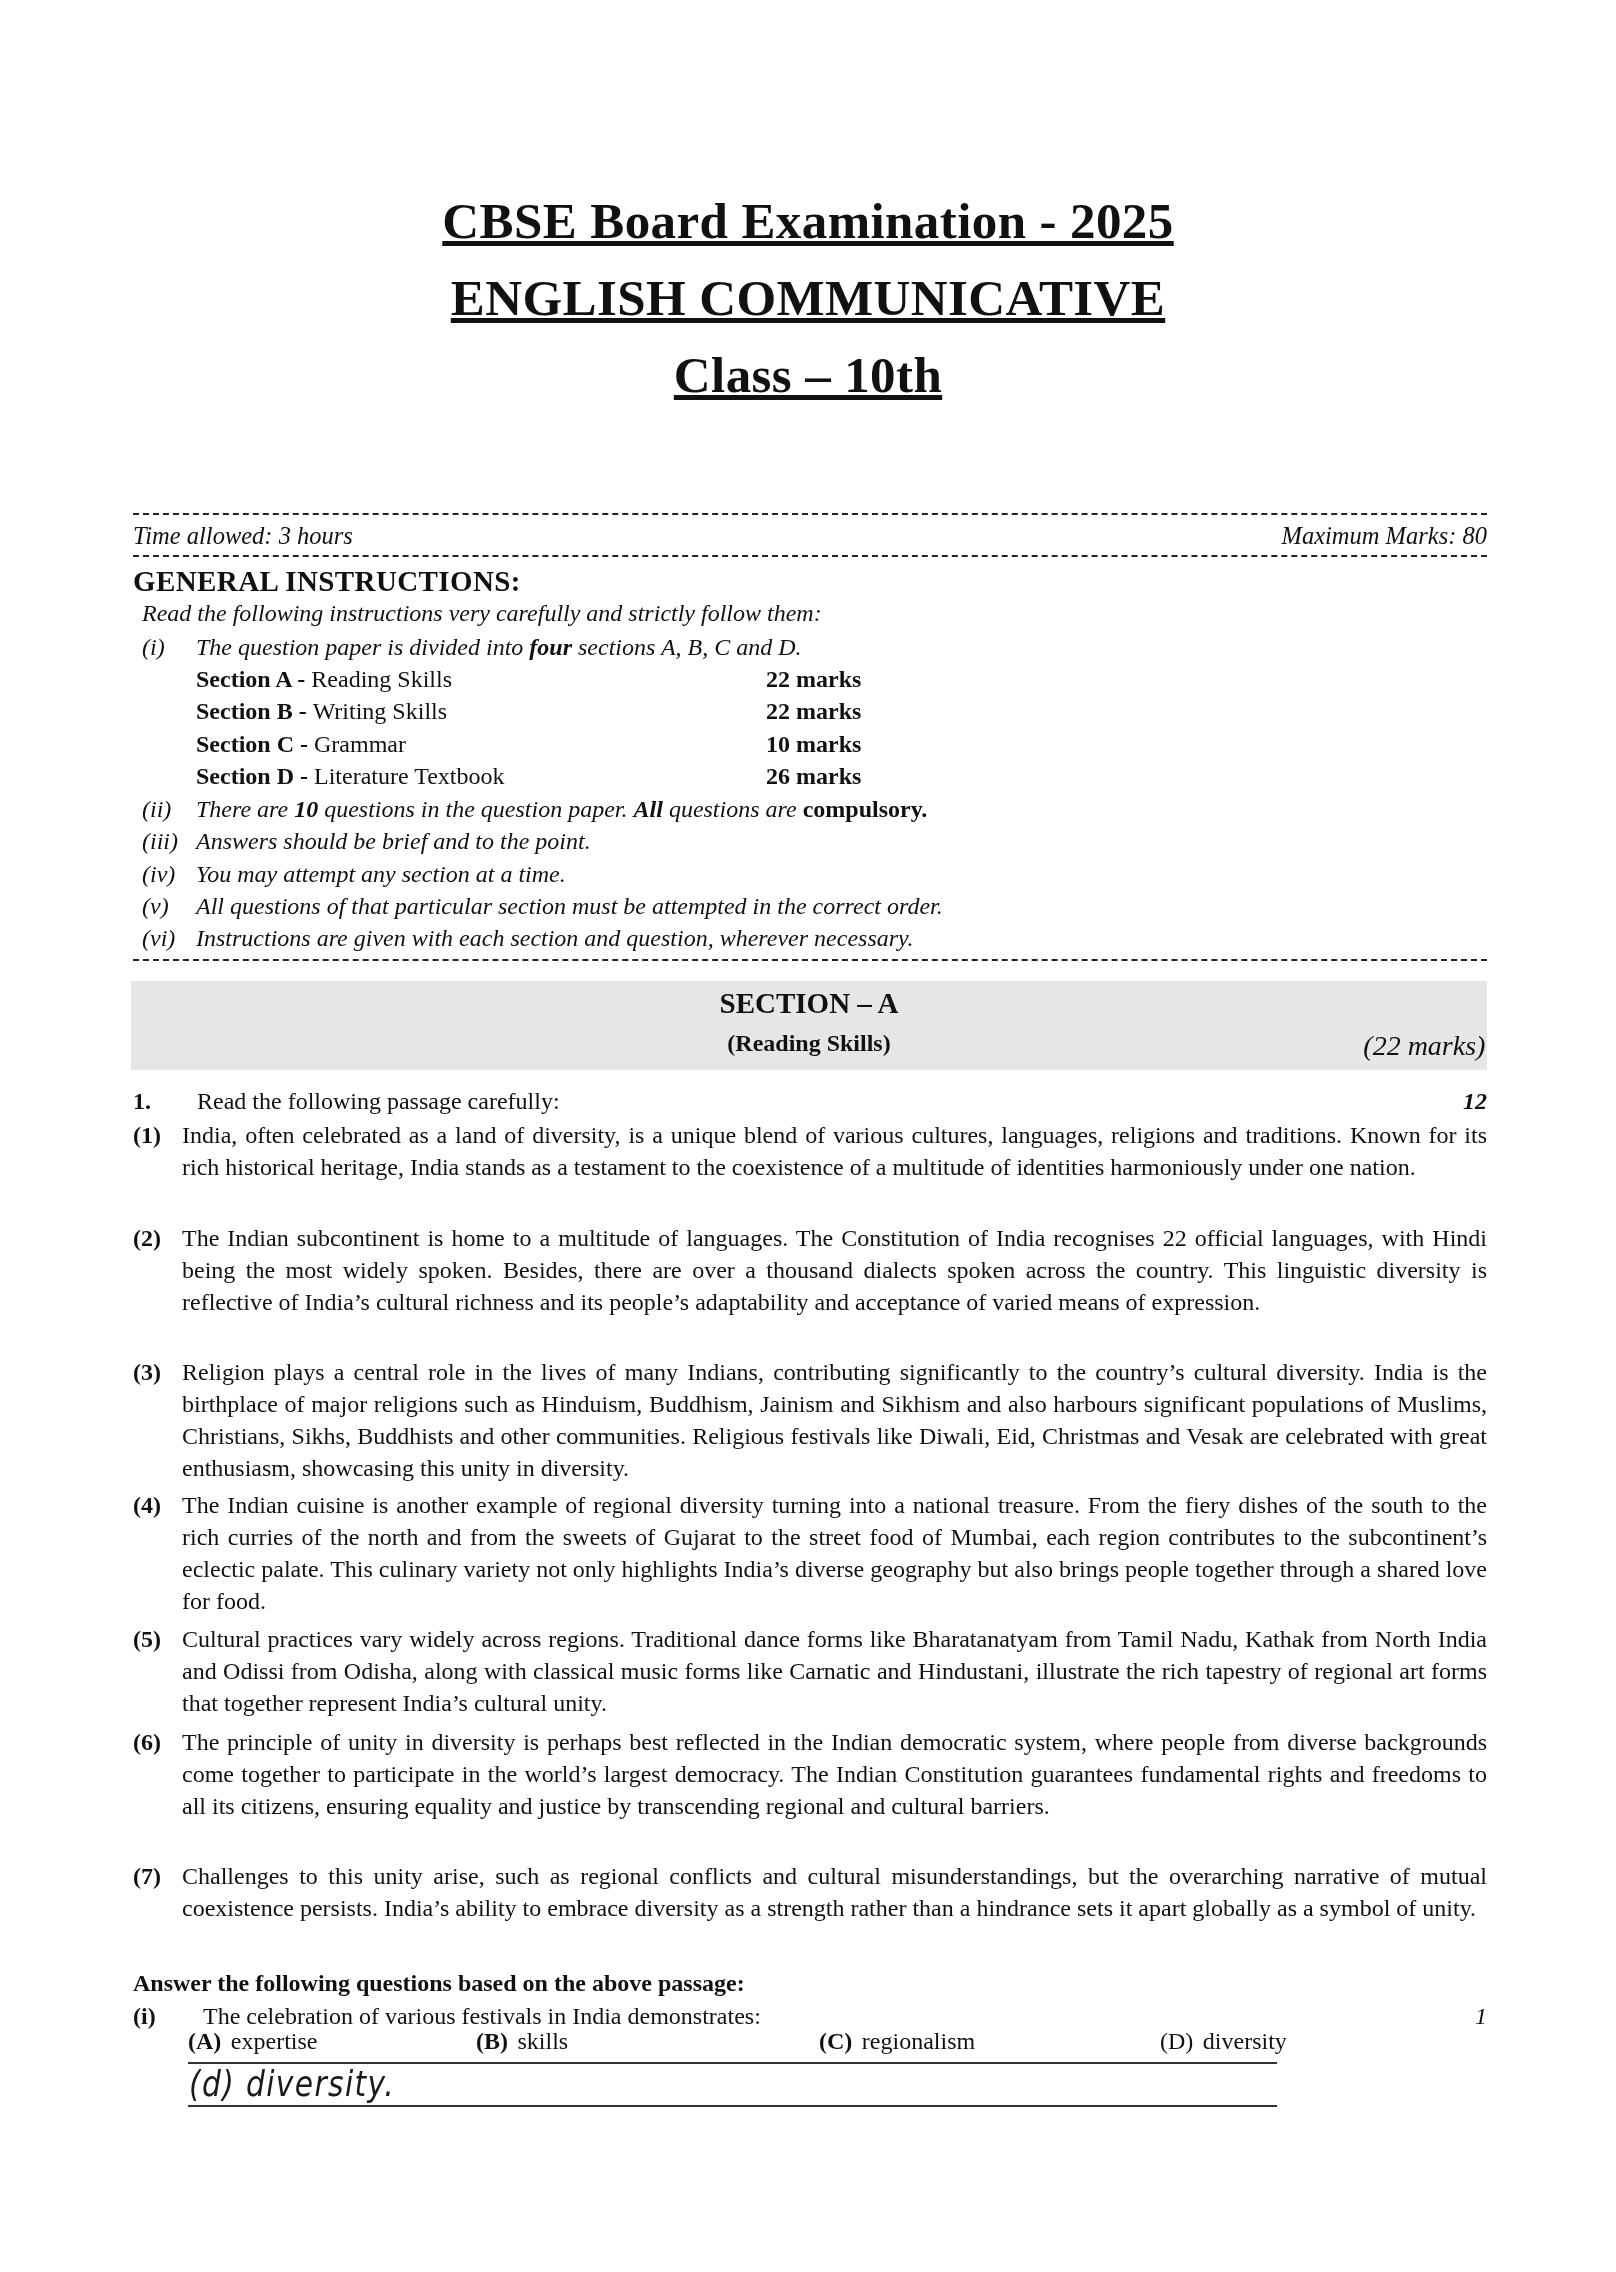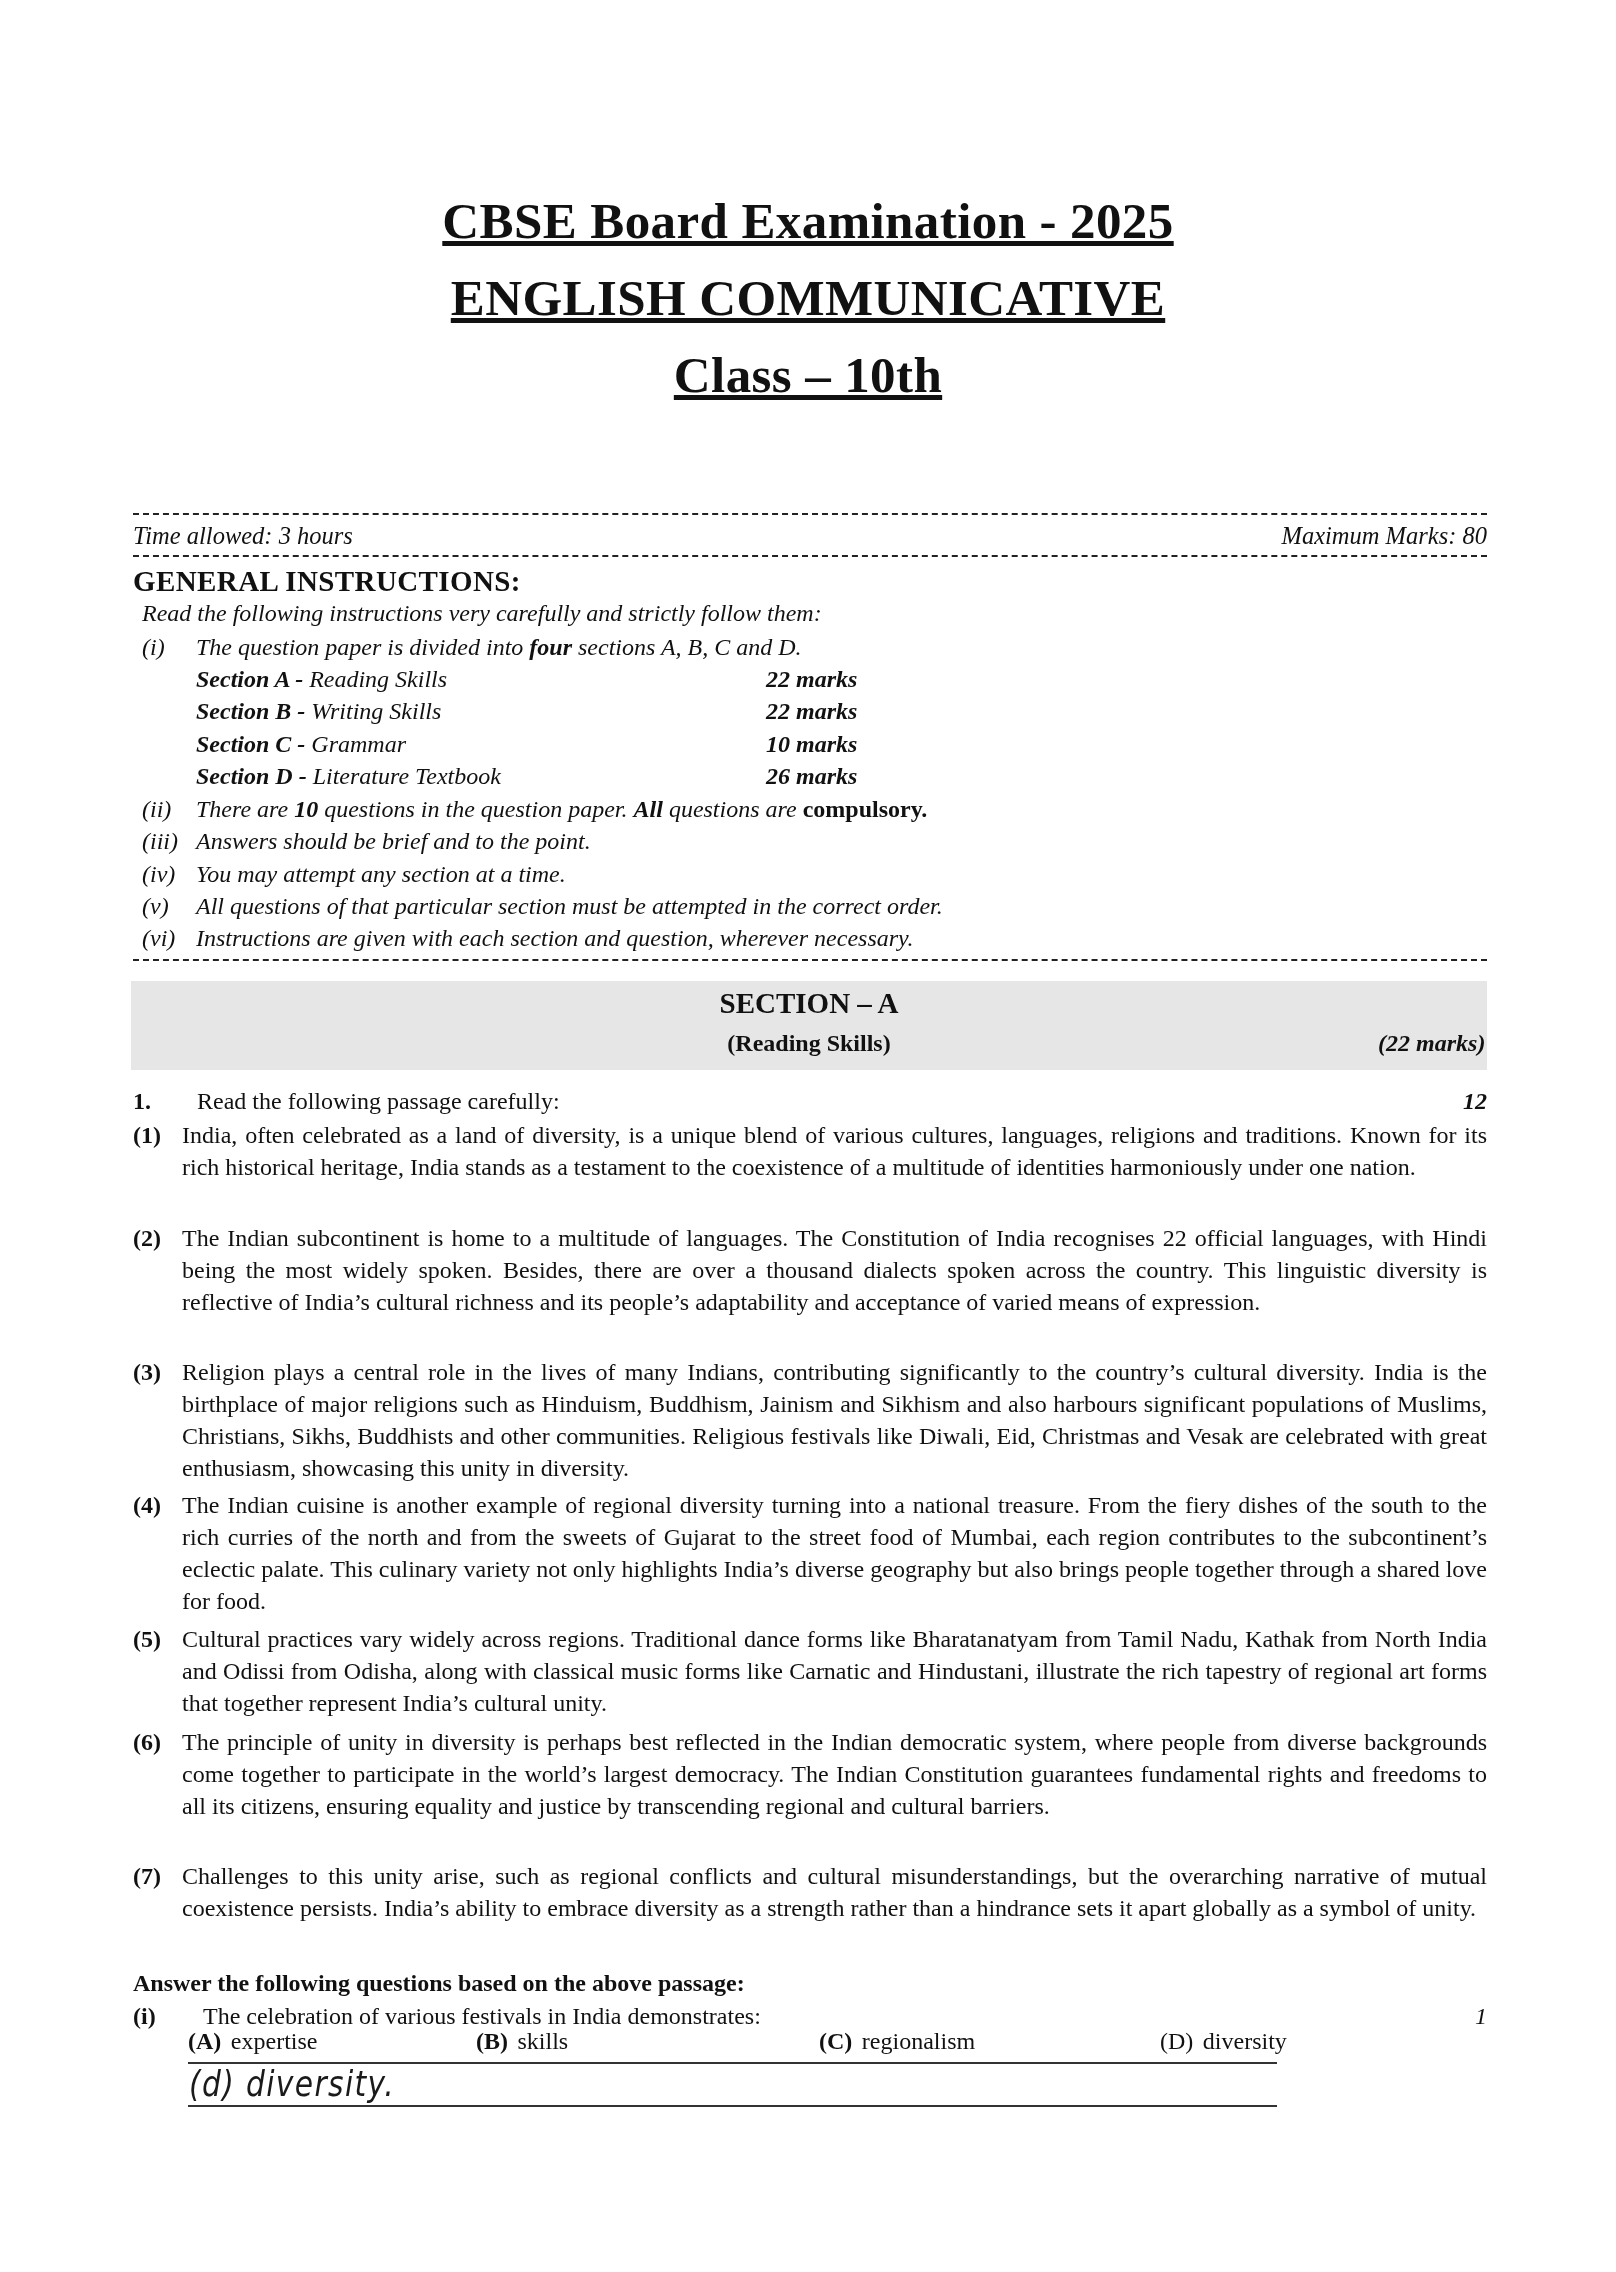--- a/index.html
+++ b/index.html
@@ -36,41 +36,41 @@
     position: absolute; left: 142px; top: 600px;
     font-family: "Liberation Serif", serif; font-style: italic; font-size: 24px;
   }
   .instr {
     position: absolute; left: 142px; width: 1263px;
     font-family: "Liberation Serif", serif; font-style: italic; font-size: 24px; line-height: 32px;
   }
   .instr .num { display: inline-block; width: 54px; }
   .sec-row {
     position: absolute; left: 196px; width: 679px;
-    font-family: "Liberation Serif", serif; font-style: italic; font-size: 24px; line-height: 32px;
+    font-family: "Liberation Serif", serif; font-size: 24px; line-height: 32px;
   }
   .sec-row .lbl b { font-weight: bold; }
   .sec-row .marks { position: absolute; left: 570px; font-weight: bold; }
 
   
   .section-band {
     position: absolute; left: 131px; top: 981px; width: 1356px; height: 89px;
     background: #e6e6e6;
   }
   .section-title {
     position: absolute; left: 0; top: 6.3px; width: 100%; text-align: center;
     font-family: "Liberation Serif", serif; font-weight: bold; font-size: 29px;
   }
   .section-sub {
     position: absolute; left: 0; top: 49px; width: 100%; text-align: center;
     font-family: "Liberation Serif", serif; font-weight: bold; font-size: 24px;
   }
   .section-marks {
     position: absolute; right: 1.6px; top: 49px;
-    font-family: "Liberation Serif", serif; font-style: italic; font-weight: bold; font-size: 24px; text-align: right;
+    font-family: "Liberation Serif", serif; font-style: italic; font-weight: normal; font-size: 28px; text-align: right;
   }
 
   .q-row {
     position: absolute; left: 133px; width: 1354px;
     font-family: "Liberation Serif", serif; font-size: 24px; line-height: 32px;
   }
   .q-row .qnum { position: absolute; left: 0; font-weight: bold; }
   .q-row .qtext { position: absolute; left: 49px; margin-left: 15px; }
   .q-row .qmarks { position: absolute; right: 0; font-style: italic; font-weight: bold; }
 

